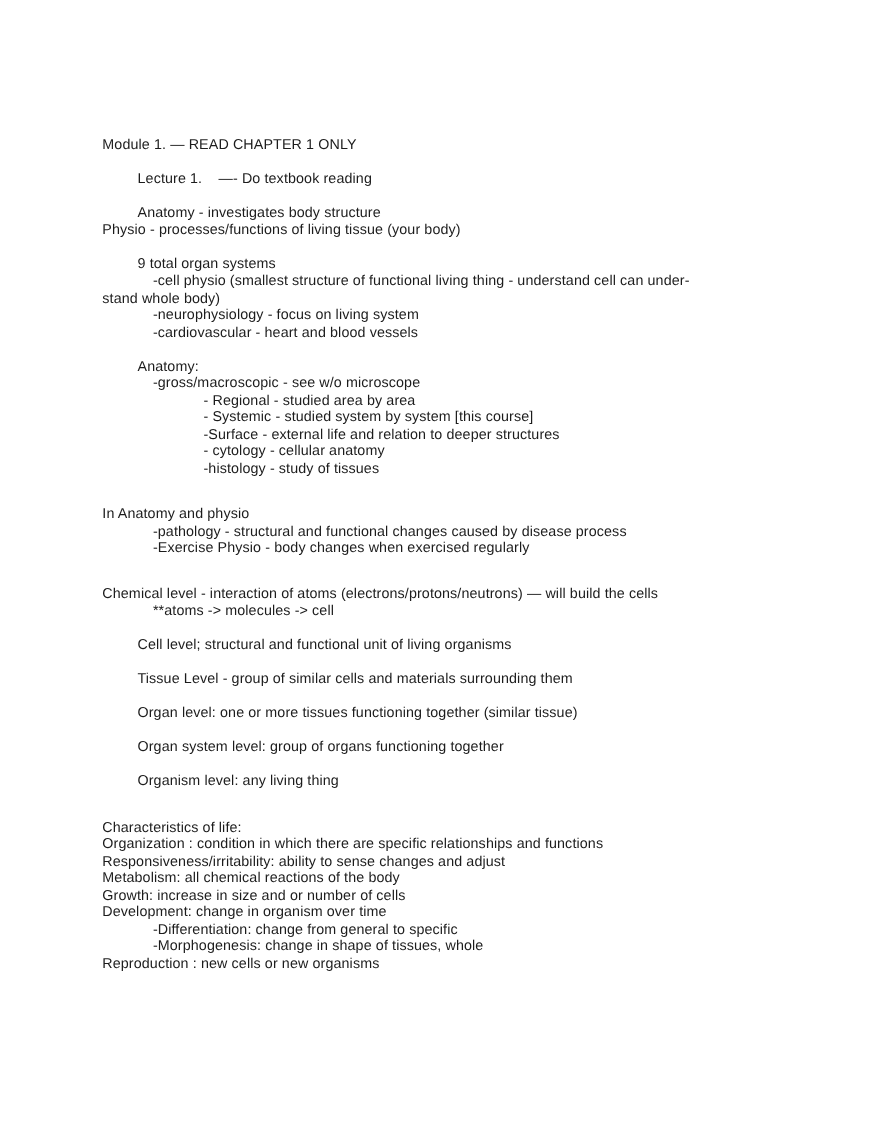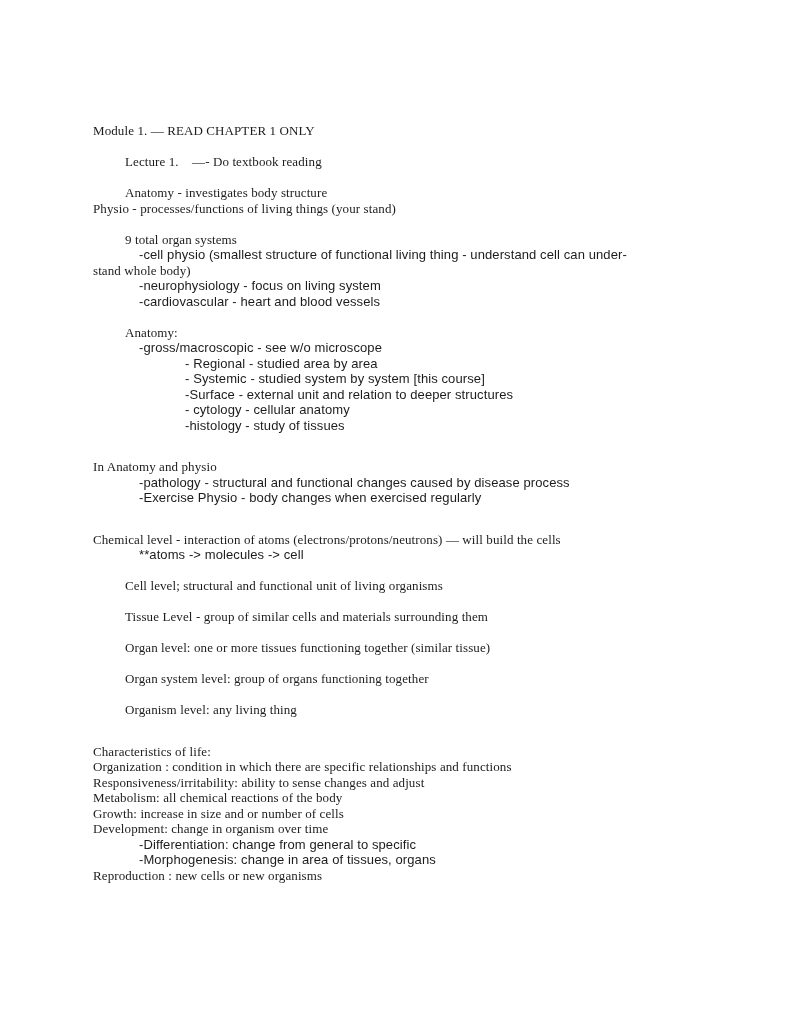--- a/index.html
+++ b/index.html
@@ -22,60 +22,60 @@
     width: 640px;
     color: #1c1c1c;
     font-size: 13px;
     line-height: 15.5px;
     letter-spacing: 0.1px;
   }
   .doc-text .line {
     white-space: pre-wrap;
     min-height: 15.5px;
   }
-  .indent-0 { padding-left: 0; font-family: Liberation Serif, serif; }
+  .indent-0 { padding-left: 0; }
   .indent-1 { padding-left: 46px; }
   .indent-2 { padding-left: 92px; }
   .gap-1 { margin-top: 15.5px; margin-left: 32px; }
   .gap-2 { margin-top: 26px; }
 </style>
 </head>
 <body>
 
 <div class="page">
   <div class="doc-text" id="doc-text">
       <div class="line indent-0">Module 1. — READ CHAPTER 1 ONLY</div>
       <div class="line indent-0 gap-1">Lecture 1.    —- Do textbook reading</div>
       <div class="line indent-0 gap-1">Anatomy - investigates body structure</div>
-      <div class="line indent-0">Physio - processes/functions of living things (your stand)</div>
+      <div class="line indent-0">Physio - processes/functions of living tissue (your body)</div>
       <div class="line indent-0 gap-1">9 total organ systems</div>
       <div class="line indent-1">-cell physio (smallest structure of functional living thing - understand cell can under-</div>
       <div class="line indent-0">stand whole body)</div>
       <div class="line indent-1">-neurophysiology - focus on living system</div>
       <div class="line indent-1">-cardiovascular - heart and blood vessels</div>
       <div class="line indent-0 gap-1">Anatomy:</div>
       <div class="line indent-1">-gross/macroscopic - see w/o microscope</div>
       <div class="line indent-2">- Regional - studied area by area</div>
       <div class="line indent-2">- Systemic - studied system by system [this course]</div>
-      <div class="line indent-2">-Surface - external unit and relation to deeper structures</div>
+      <div class="line indent-2">-Surface - external life and relation to deeper structures</div>
       <div class="line indent-2">- cytology - cellular anatomy</div>
       <div class="line indent-2">-histology - study of tissues</div>
       <div class="line indent-0 gap-2">In Anatomy and physio</div>
       <div class="line indent-1">-pathology - structural and functional changes caused by disease process</div>
       <div class="line indent-1">-Exercise Physio - body changes when exercised regularly</div>
       <div class="line indent-0 gap-2">Chemical level - interaction of atoms (electrons/protons/neutrons) — will build the cells</div>
       <div class="line indent-1">**atoms -&gt; molecules -&gt; cell</div>
       <div class="line indent-0 gap-1">Cell level; structural and functional unit of living organisms</div>
       <div class="line indent-0 gap-1">Tissue Level - group of similar cells and materials surrounding them</div>
       <div class="line indent-0 gap-1">Organ level: one or more tissues functioning together (similar tissue)</div>
       <div class="line indent-0 gap-1">Organ system level: group of organs functioning together</div>
       <div class="line indent-0 gap-1">Organism level: any living thing</div>
       <div class="line indent-0 gap-2">Characteristics of life:</div>
       <div class="line indent-0">Organization : condition in which there are specific relationships and functions</div>
       <div class="line indent-0">Responsiveness/irritability: ability to sense changes and adjust</div>
       <div class="line indent-0">Metabolism: all chemical reactions of the body</div>
       <div class="line indent-0">Growth: increase in size and or number of cells</div>
       <div class="line indent-0">Development: change in organism over time</div>
       <div class="line indent-1">-Differentiation: change from general to specific</div>
-      <div class="line indent-1">-Morphogenesis: change in area of tissues, organs</div>
+      <div class="line indent-1">-Morphogenesis: change in shape of tissues, whole</div>
       <div class="line indent-0">Reproduction : new cells or new organisms</div>
     </div>
 </div>
 
 </body></html>

